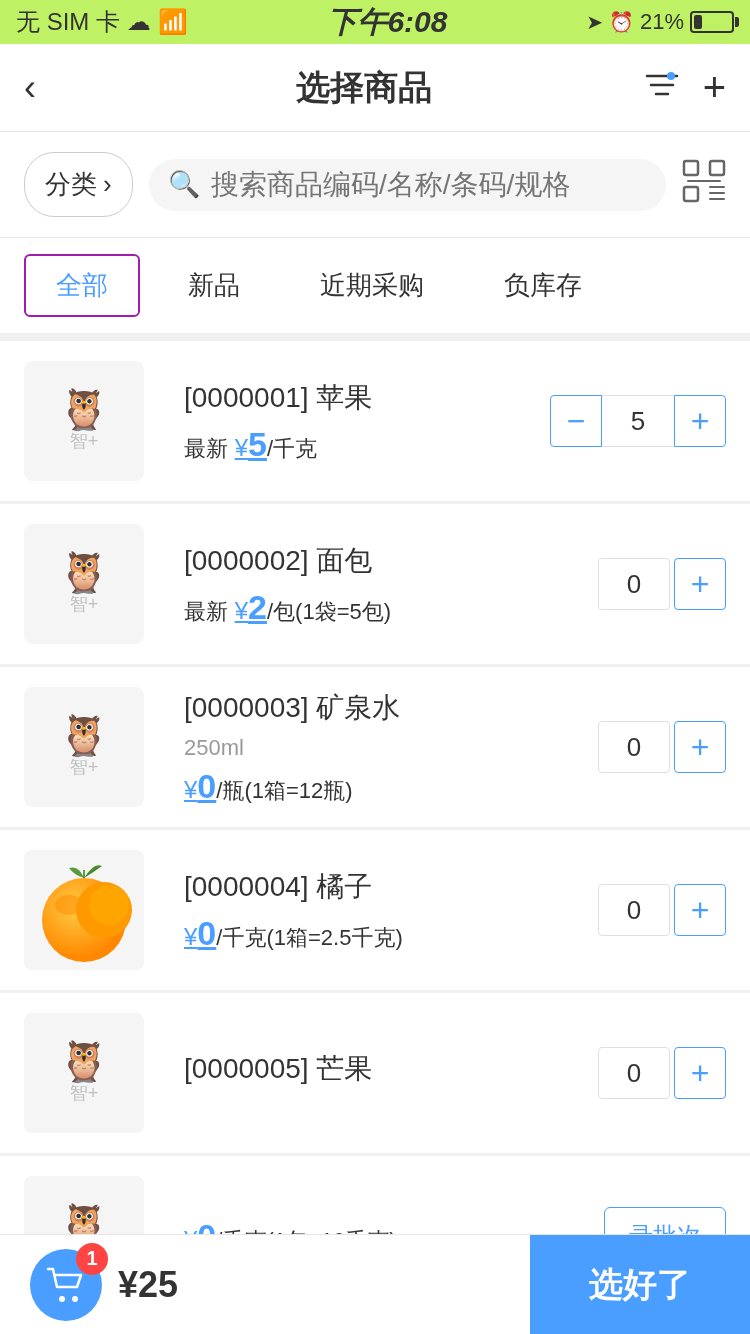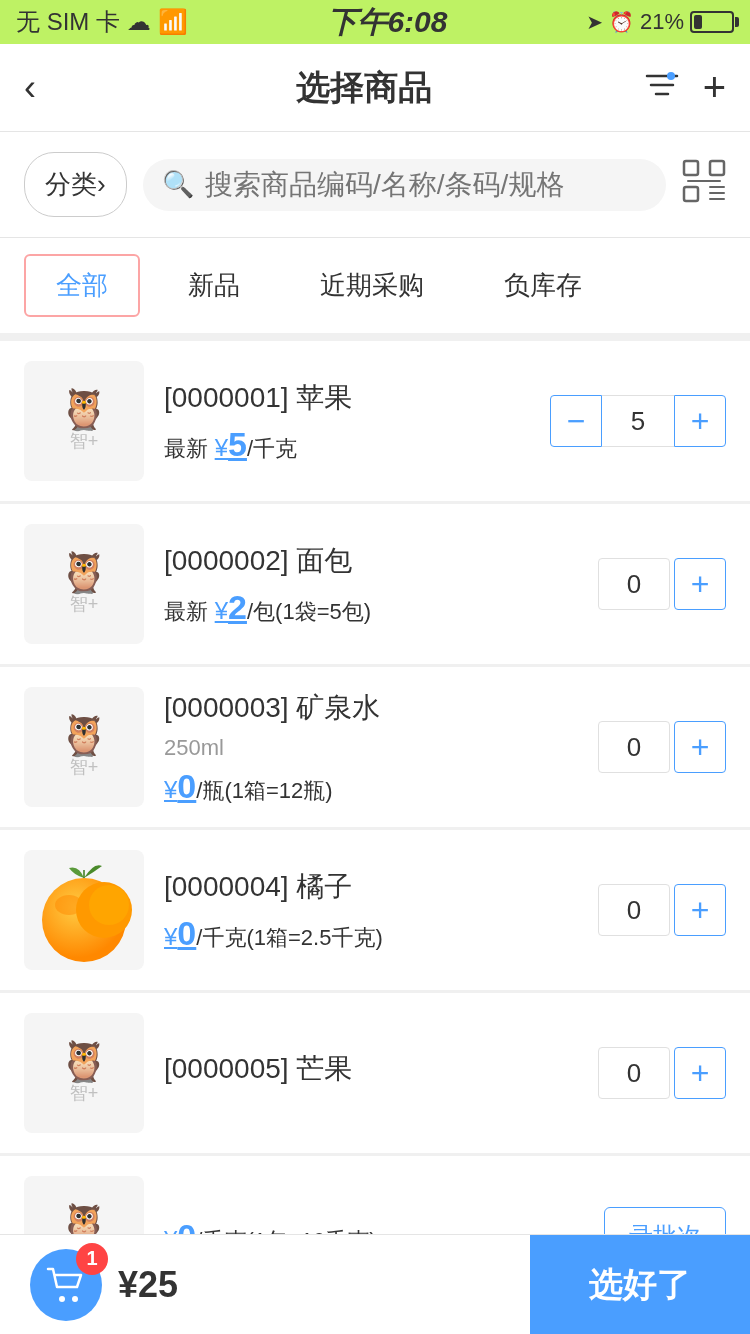--- a/index.html
+++ b/index.html
@@ -76,20 +76,21 @@
       background: #fff;
       padding: 20px 24px;
       display: flex;
       align-items: center;
       gap: 16px;
       border-bottom: 1px solid #e5e5e5;
     }
     .category-btn {
       display: flex;
       align-items: center;
+      gap: 6px;
       border: 1px solid #ccc;
       border-radius: 30px;
       padding: 14px 20px;
       font-size: 26px;
       color: #333;
       background: #fff;
       white-space: nowrap;
       cursor: pointer;
     }
     .search-input-wrap {
@@ -124,21 +125,21 @@
       border-bottom: 8px solid #f0f0f0;
     }
     .tab-item {
       padding: 12px 30px;
       border-radius: 6px;
       font-size: 26px;
       cursor: pointer;
       border: 2px solid transparent;
     }
     .tab-item.active {
-      border: 2px solid #fca5a5;
+      border: 2px solid #a21caf;
       color: #4a9eff;
       background: #fff;
     }
     .tab-item.inactive {
       color: #333;
       background: #fff;
     }
 
     
     .product-list { background: #f0f0f0; }
@@ -177,20 +178,21 @@
       color: #c0c0c0;
       line-height: 1;
     }
     .owl-text {
       font-size: 18px;
       color: #c0c0c0;
     }
 
     .product-info {
       flex: 1;
+      margin-left: 20px;
     }
     .product-name {
       font-size: 28px;
       color: #333;
       margin-bottom: 8px;
       font-weight: 500;
     }
     .product-spec {
       font-size: 22px;
       color: #999;

